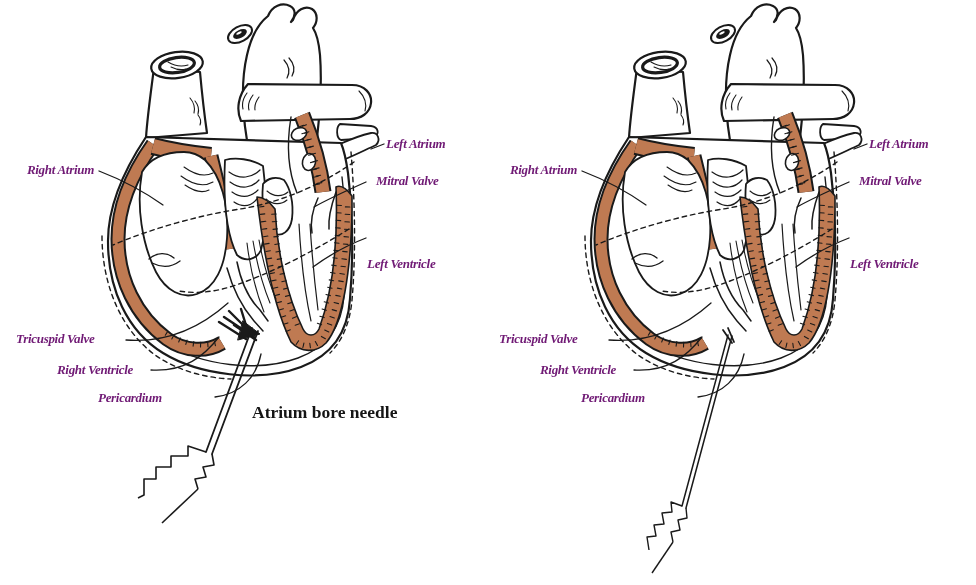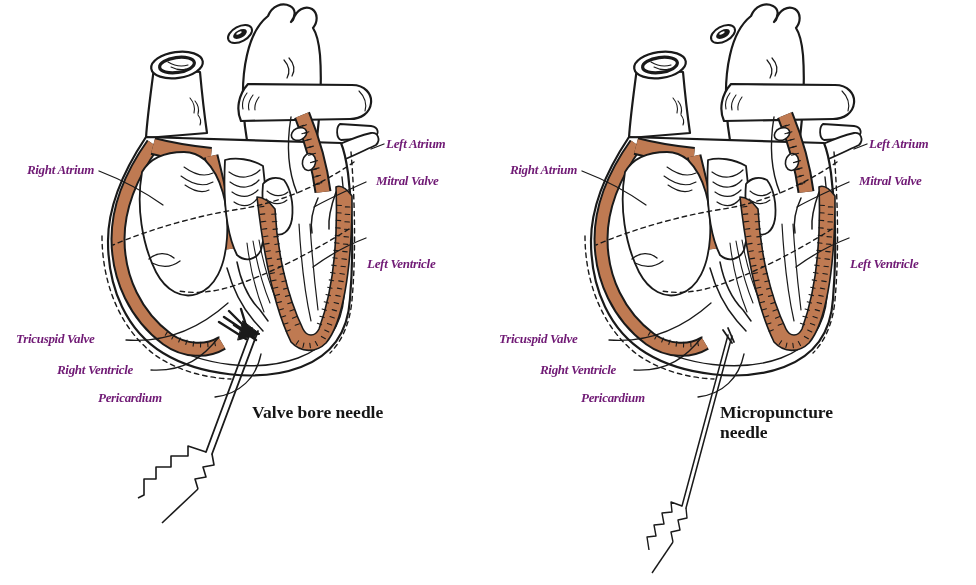--- a/index.html
+++ b/index.html
@@ -508,26 +508,25 @@
     </g>
   </svg>
 
   <div class="lbl ra">Right Atrium</div>
   <div class="lbl la">Left Atrium</div>
   <div class="lbl mv">Mitral Valve</div>
   <div class="lbl lv">Left Ventricle</div>
   <div class="lbl tv">Tricuspid Valve</div>
   <div class="lbl rv">Right Ventricle</div>
   <div class="lbl pc">Pericardium</div>
-  <div class="needle-lbl n1">Valve bore needle</div>
+  <div class="needle-lbl n1">Atrium bore needle</div>
 
   <div class="panel2">
     <div class="lbl ra">Right Atrium</div>
     <div class="lbl la">Left Atrium</div>
     <div class="lbl mv">Mitral Valve</div>
     <div class="lbl lv">Left Ventricle</div>
     <div class="lbl tv">Tricuspid Valve</div>
     <div class="lbl rv">Right Ventricle</div>
     <div class="lbl pc">Pericardium</div>
   </div>
-  <div class="needle-lbl n2">Micropuncture needle</div>
 
 </div>
 
 </body></html>

